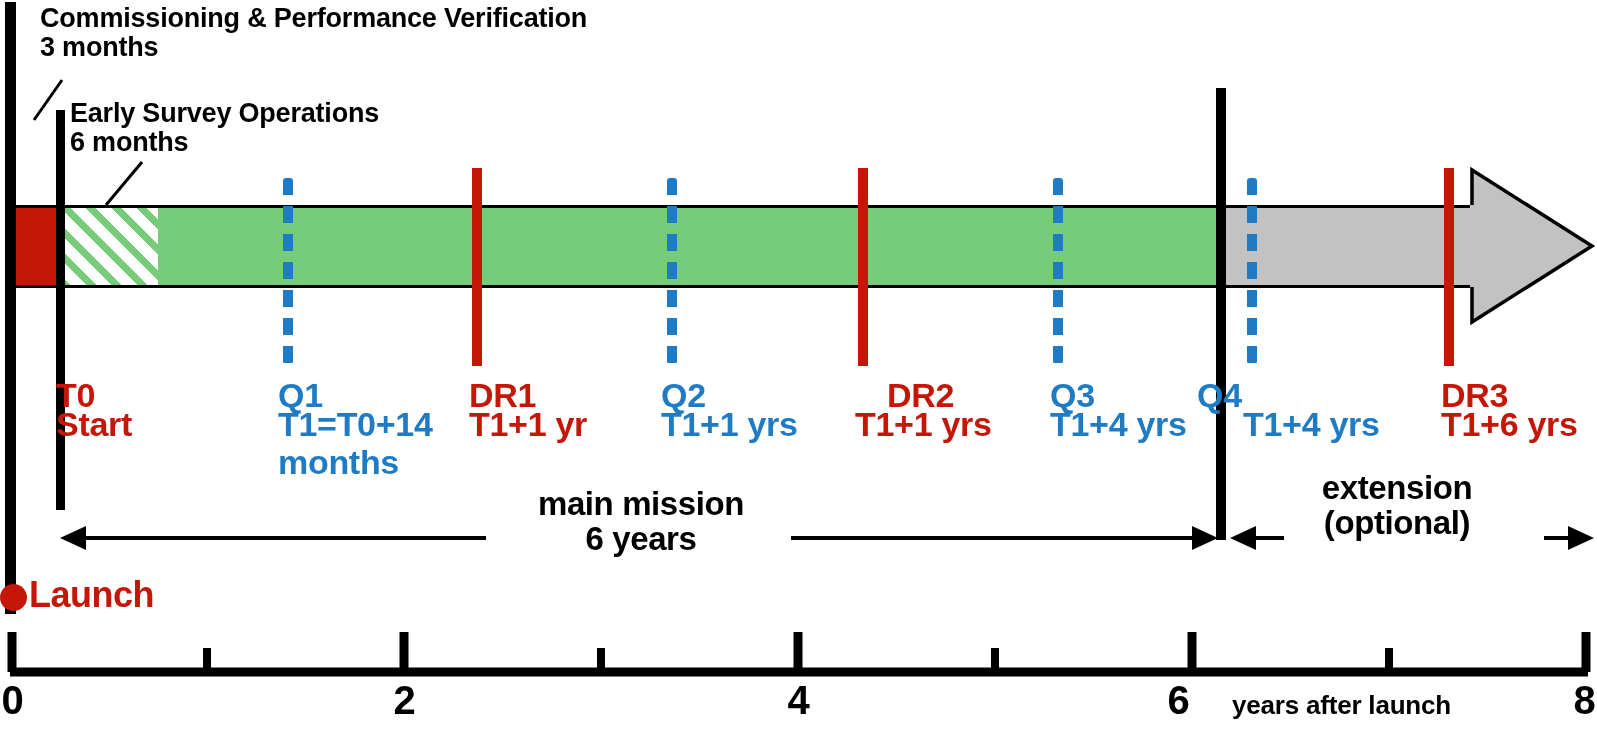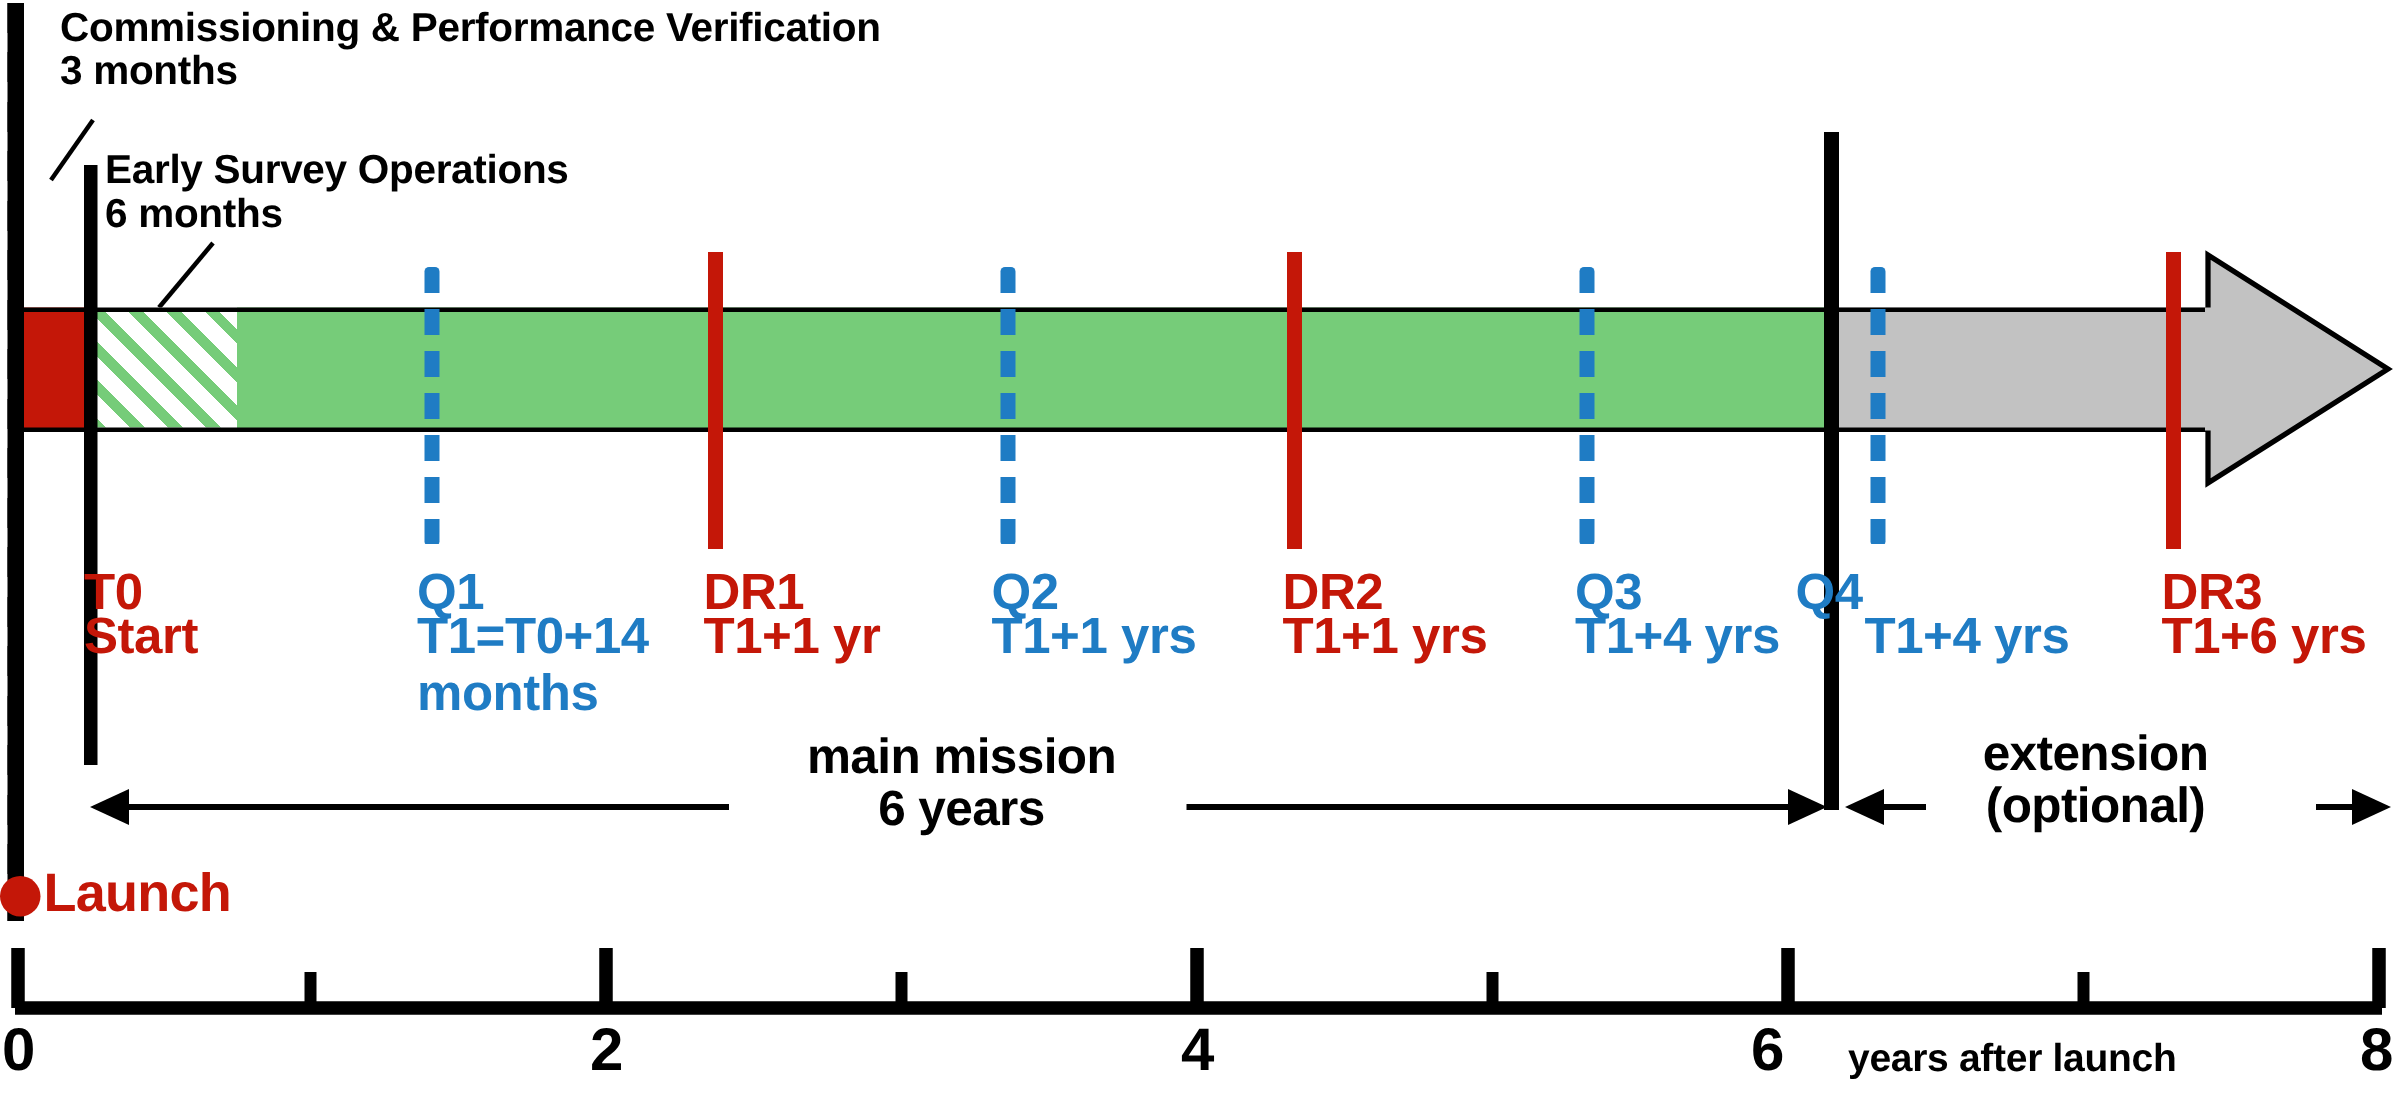--- a/index.html
+++ b/index.html
@@ -126,21 +126,21 @@
   <div class="abs milestone m-blue" style="left:278px;top:376px;">Q1</div>
   <div class="abs milestone m-blue" style="left:278px;top:405px;">T1=T0+14
 months</div>
 
   <div class="abs milestone m-red" style="left:469px;top:376px;">DR1</div>
   <div class="abs milestone m-red" style="left:469px;top:405px;">T1+1 yr</div>
 
   <div class="abs milestone m-blue" style="left:661px;top:376px;">Q2</div>
   <div class="abs milestone m-blue" style="left:661px;top:405px;">T1+1 yrs</div>
 
-  <div class="abs milestone m-red" style="left:855px;top:376px;">DR2</div>
+  <div class="abs milestone m-red" style="left:887px;top:376px;">DR2</div>
   <div class="abs milestone m-red" style="left:855px;top:405px;">T1+1 yrs</div>
 
   <div class="abs milestone m-blue" style="left:1050px;top:376px;">Q3</div>
   <div class="abs milestone m-blue" style="left:1050px;top:405px;">T1+4 yrs</div>
 
   <div class="abs milestone m-blue" style="left:1197px;top:376px;">Q4</div>
   <div class="abs milestone m-blue" style="left:1243px;top:405px;">T1+4 yrs</div>
 
   <div class="abs milestone m-red" style="left:1441px;top:376px;">DR3</div>
   <div class="abs milestone m-red" style="left:1441px;top:405px;">T1+6 yrs</div>
@@ -157,21 +157,21 @@
 6 years</div>
 
   <svg class="abs" style="left:1226px;top:518px;" width="371" height="40">
 
     <line x1="18" y1="20" x2="58" y2="20" stroke="#000" stroke-width="4"></line>
     <polygon points="4,20 30,8 30,32" fill="#000"></polygon>
 
     <line x1="318" y1="20" x2="354" y2="20" stroke="#000" stroke-width="4"></line>
     <polygon points="368,20 342,8 342,32" fill="#000"></polygon>
   </svg>
-  <div class="abs span-label" style="left:1272px;top:485px;width:250px;">extension
+  <div class="abs span-label" style="left:1272px;top:471px;width:250px;">extension
 (optional)</div>
 
   <div class="abs" style="left:0px;top:584px;width:27px;height:27px;border-radius:50%;background:#C41708;"></div>
   <div class="abs launch-label" style="left:29px;top:577px;">Launch</div>
 
   <svg class="abs" style="left:0px;top:620px;" width="1597" height="60">
 
     <line x1="10" y1="52" x2="1588" y2="52" stroke="#000" stroke-width="9"></line>
 
     <line x1="12" y1="52" x2="12" y2="12" stroke="#000" stroke-width="9"></line>

